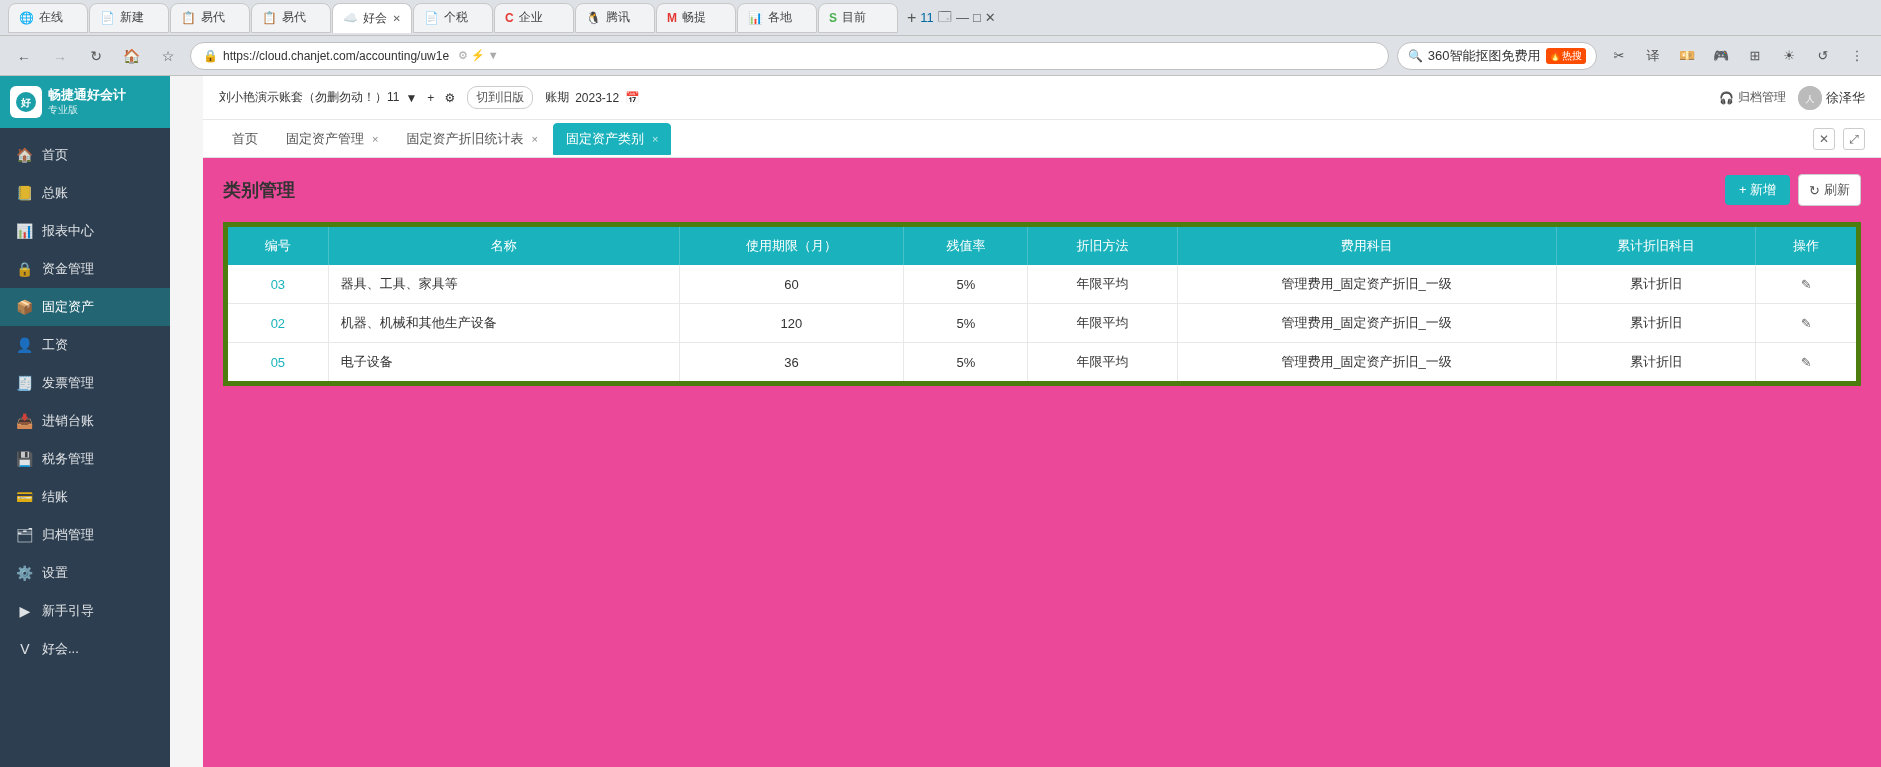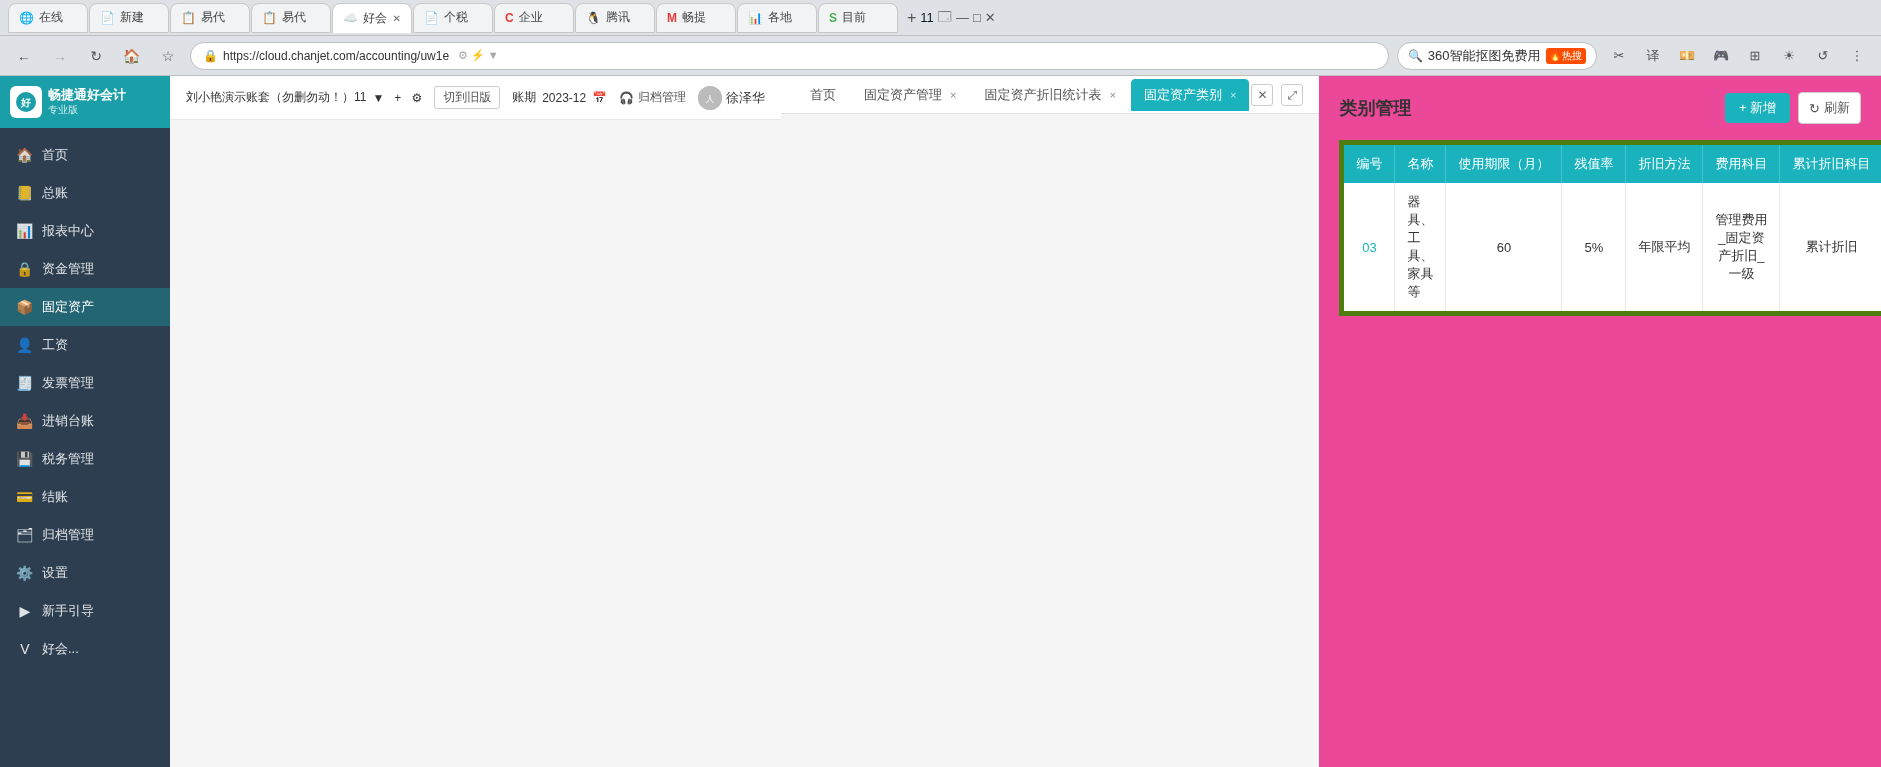--- a/index.html
+++ b/index.html
@@ -32,21 +32,21 @@
     .sidebar-subtitle { font-size: 10px; color: rgba(255,255,255,0.8); }
     .sidebar-nav { flex: 1; padding: 8px 0; }
     .sidebar-item { display: flex; align-items: center; gap: 8px; padding: 10px 16px; cursor: pointer; color: rgba(255,255,255,0.85); font-size: 13px; transition: background 0.2s; }
     .sidebar-item.active { background: rgba(26, 159, 168, 0.4); color: #fff; }
     .sidebar-item-icon { width: 18px; height: 18px; display: flex; align-items: center; justify-content: center; font-size: 14px; }
 
     
     .top-bar { background: #fff; height: 44px; display: flex; align-items: center; padding: 0 16px; border-bottom: 1px solid #e8e8e8; gap: 12px; }
     .user-info { display: flex; align-items: center; gap: 6px; font-size: 12px; color: #333; }
     .period-info { display: flex; align-items: center; gap: 6px; font-size: 12px; color: #333; }
-    .switch-btn { border: 1px solid #ccc; border-radius: 3px; padding: 2px 8px; font-size: 12px; cursor: pointer; color: #555; background: #fff; }
+    .switch-btn { border: 1px solid #ccc; border-radius: 10px; padding: 2px 8px; font-size: 12px; cursor: pointer; color: #555; background: #fff; }
     .top-right { margin-left: auto; display: flex; align-items: center; gap: 12px; }
     .service-btn { display: flex; align-items: center; gap: 4px; font-size: 12px; color: #555; cursor: pointer; }
     .user-avatar { width: 24px; height: 24px; background: #ccc; border-radius: 50%; display: flex; align-items: center; justify-content: center; font-size: 10px; color: #fff; }
 
     
     .content-tabs { background: #fff; display: flex; align-items: center; border-bottom: 1px solid #e0e0e0; padding: 0 16px; height: 38px; gap: 2px; }
     .content-tab { display: flex; align-items: center; gap: 5px; padding: 0 12px; height: 32px; border-radius: 4px 4px 0 0; font-size: 13px; cursor: pointer; color: #555; border: 1px solid transparent; }
     .content-tab.active { background: #1ab3bd; color: #fff; border: 1px solid #1ab3bd; }
     .content-tab .close-x { font-size: 11px; margin-left: 3px; opacity: 0.7; }
     .tab-controls { margin-left: auto; display: flex; align-items: center; gap: 8px; }
@@ -62,21 +62,21 @@
     
     .data-table { width: 100%; border-collapse: collapse; border: 5px solid #4d7c0f; }
     .data-table thead tr { background: #1ab3bd; color: #fff; }
     .data-table thead th { padding: 10px 12px; text-align: center; font-weight: normal; font-size: 13px; border-right: 1px solid rgba(255,255,255,0.2); white-space: nowrap; }
     .data-table tbody tr { background: #fff; border-bottom: 1px solid #e8e8e8; }
     .data-table tbody td { padding: 10px 12px; text-align: center; font-size: 13px; border-right: 1px solid #e8e8e8; color: #333; }
     .data-table tbody td.code { color: #1ab3bd; font-size: 13px; }
     .data-table tbody td.name { text-align: left; color: #333; }
     .edit-icon { color: #666; cursor: pointer; font-size: 13px; }
 
-    .main-area { flex: 1; display: flex; flex-direction: row; overflow: hidden; }
+    .main-area { flex: 1; display: flex; flex-direction: column; overflow: hidden; margin-left: 33px; }
   </style>
 </head>
 <body>
 
 <div class="browser-chrome">
   <div class="tab-bar">
     <div class="browser-tab">
       <span style="color:#4a9eda;font-size:12px;">🌐</span>
       <span>在线</span>
     </div>
@@ -117,21 +117,21 @@
       <span style="color:#4caf50;font-size:12px;">📊</span>
       <span>各地</span>
     </div>
     <div class="browser-tab">
       <span style="color:#4caf50;font-size:12px;font-weight:bold;">S</span>
       <span>目前</span>
     </div>
   </div>
   <div style="margin-left:6px;display:flex;align-items:center;gap:4px;">
     <span style="font-size:16px;cursor:pointer;color:#555;">+</span>
-    <span style="font-size:13px;cursor:pointer;color:#0f172a;">11</span>
+    <span style="font-size:13px;cursor:pointer;color:#0369a1;">11</span>
     <span style="font-size:13px;cursor:pointer;color:#555;">🗔</span>
     <span style="font-size:13px;cursor:pointer;color:#555;">—</span>
     <span style="font-size:13px;cursor:pointer;color:#555;">□</span>
     <span style="font-size:13px;cursor:pointer;color:#555;">✕</span>
   </div>
 </div>
 
 <div class="address-bar">
   <div class="nav-btn">←</div>
   <div class="nav-btn" style="color:#aaa;">→</div>
@@ -318,17 +318,37 @@
         <tr>
     <td class="code">03</td>
     <td class="name">器具、工具、家具等</td>
     <td>60</td>
     <td>5%</td>
     <td>年限平均</td>
     <td>管理费用_固定资产折旧_一级</td>
     <td>累计折旧</td>
     <td><span class="edit-icon">✎</span></td>
   </tr>
+            <tr>
+    <td class="code">02</td>
+    <td class="name">机器、机械和其他生产设备</td>
+    <td>120</td>
+    <td>5%</td>
+    <td>年限平均</td>
+    <td>管理费用_固定资产折旧_一级</td>
+    <td>累计折旧</td>
+    <td><span class="edit-icon">✎</span></td>
+  </tr>
+            <tr>
+    <td class="code">05</td>
+    <td class="name">电子设备</td>
+    <td>36</td>
+    <td>5%</td>
+    <td>年限平均</td>
+    <td>管理费用_固定资产折旧_一级</td>
+    <td>累计折旧</td>
+    <td><span class="edit-icon">✎</span></td>
+  </tr>
           </tbody>
       </table>
     </div>
   </div>
 </div>
 
 </body></html>

